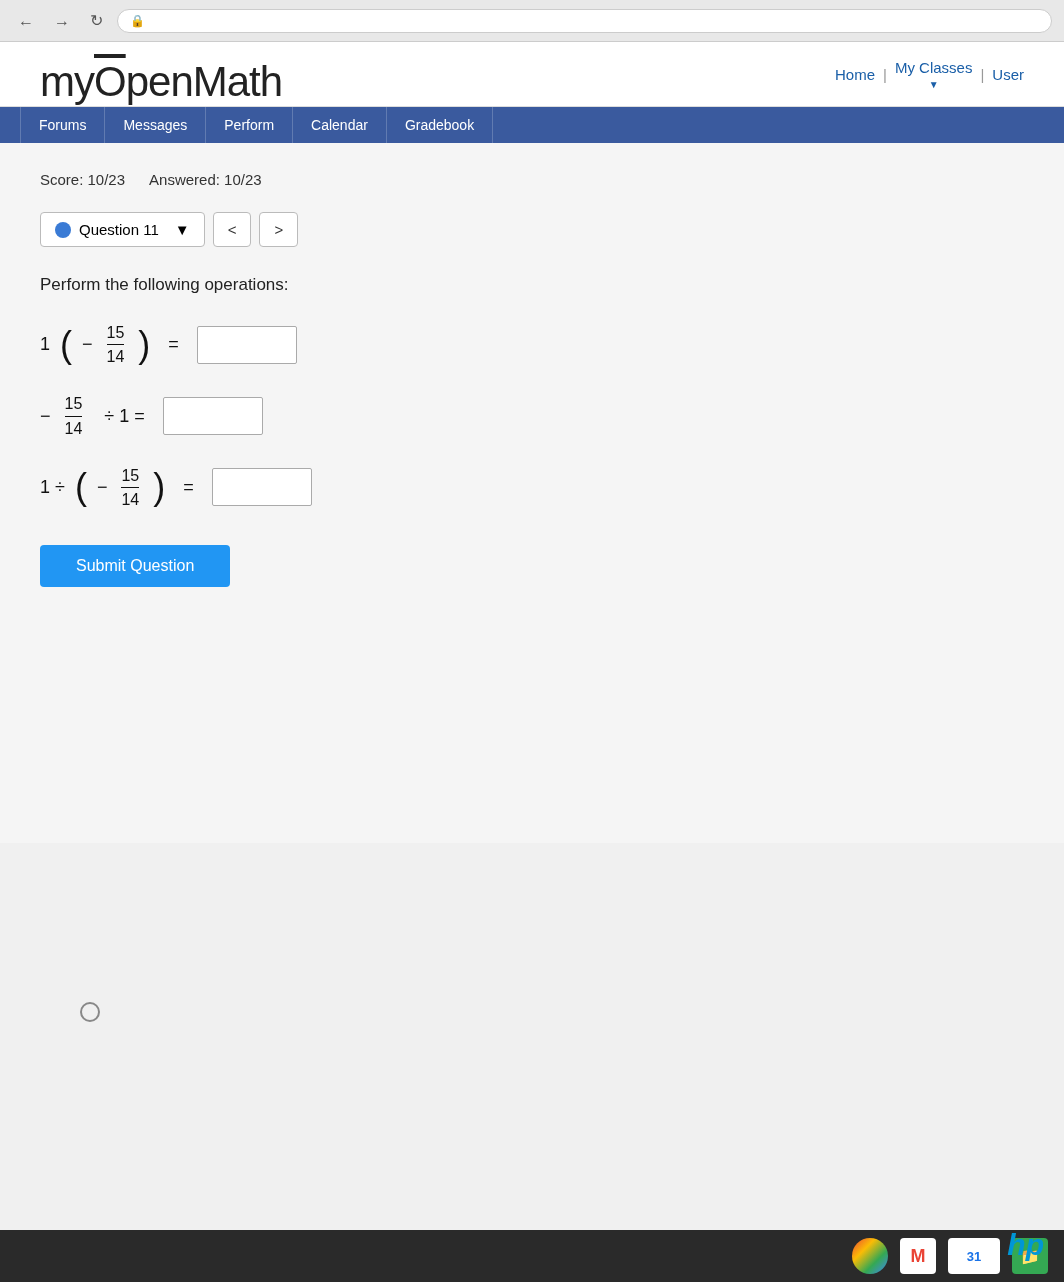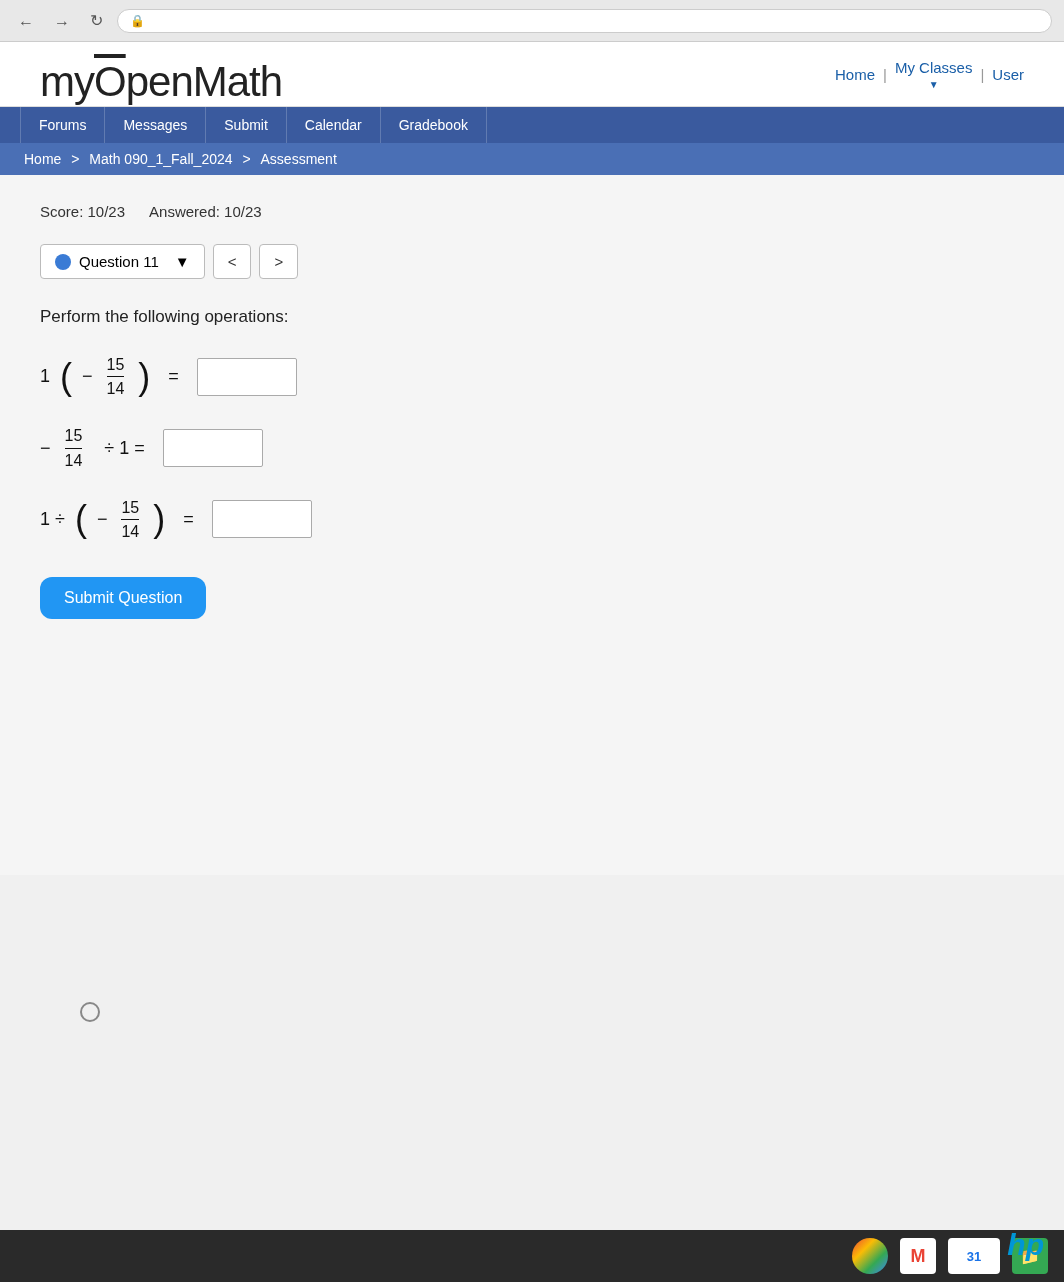--- a/index.html
+++ b/index.html
@@ -237,22 +237,22 @@
       font-size: 16px;
       padding: 4px 8px;
       background: white;
     }
 
     
     .submit-btn {
       background: #2196f3;
       color: white;
       border: none;
-      border-radius: 12px;
-      padding: 12px 24px;
+      border-radius: 4px;
+      padding: 12px 36px;
       font-size: 16px;
       cursor: pointer;
       font-weight: 500;
     }
 
     
     .taskbar {
       position: fixed;
       bottom: 0;
       left: 0;
@@ -327,32 +327,25 @@
         <span class="dropdown-arrow">▼</span>
       </span>
       <span class="separator">|</span>
       <a>User</a>
     </div>
   </div>
 
   <div class="course-nav">
     <button class="course-nav-tab">Forums</button>
     <button class="course-nav-tab">Messages</button>
-    <button class="course-nav-tab">Submit</button>
+    <button class="course-nav-tab">Perform</button>
     <button class="course-nav-tab">Calendar</button>
     <button class="course-nav-tab">Gradebook</button>
   </div>
 
-  <div class="breadcrumb-bar">
-    <a>Home</a>
-    <span class="sep"> &gt; </span>
-    <a>Math 090_1_Fall_2024</a>
-    <span class="sep"> &gt; </span>
-    <span>Assessment</span>
-  </div>
 
   <div class="main-content">
 
 
     <div class="score-line">
       <span>Score: 10/23</span>
       <span>Answered: 10/23</span>
     </div>
 
     

